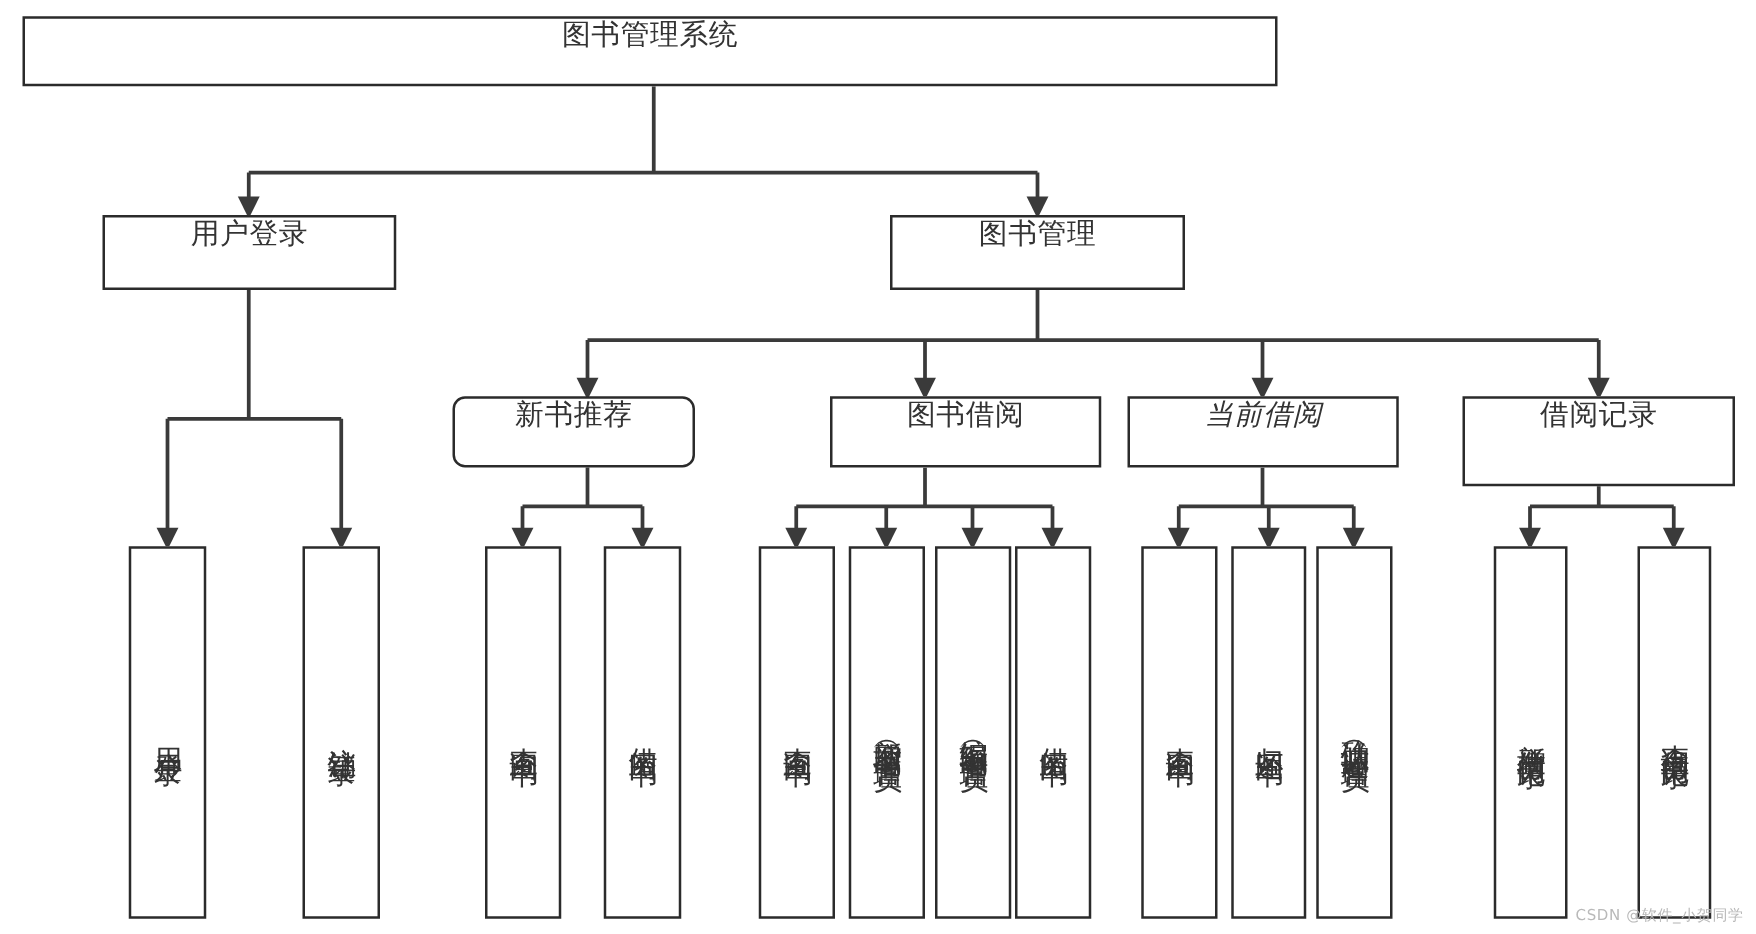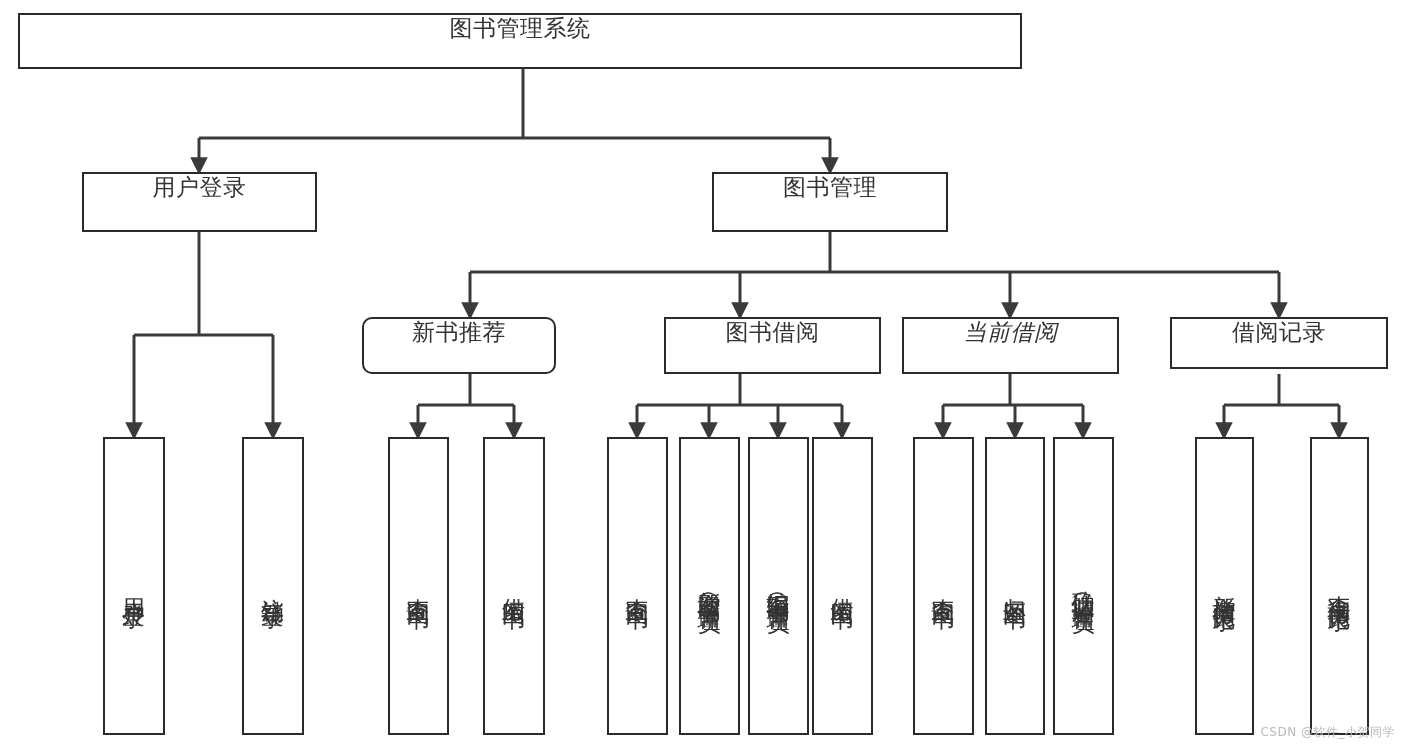--- a/index.html
+++ b/index.html
@@ -144,21 +144,21 @@
   </div>
 
   <div class="node horizontal" style="left:632px; top:317px; width:217px; height:57px;margin-left:32px;">
     <span class="node-label">图书借阅</span>
   </div>
 
   <div class="node horizontal" style="left:902px; top:317px; width:217px; height:57px;font-style:italic;">
     <span class="node-label">当前借阅</span>
   </div>
 
-  <div class="node horizontal" style="left:1170px; top:317px; width:218px; height:52px;">
+  <div class="node horizontal" style="left:1170px; top:317px; width:218px; height:72px;">
     <span class="node-label">借阅记录</span>
   </div>
 
   <div class="node vertical" style="left:103px; top:437px; width:62px; height:298px;">
     <span class="node-label">用户登录</span>
   </div>
 
   <div class="node vertical" style="left:242px; top:437px; width:62px; height:298px;">
     <span class="node-label">注销登录</span>
   </div>

